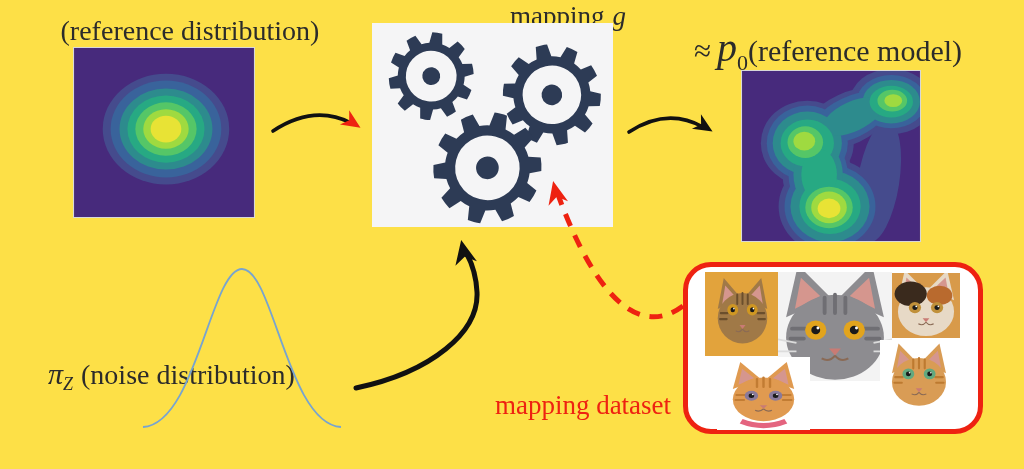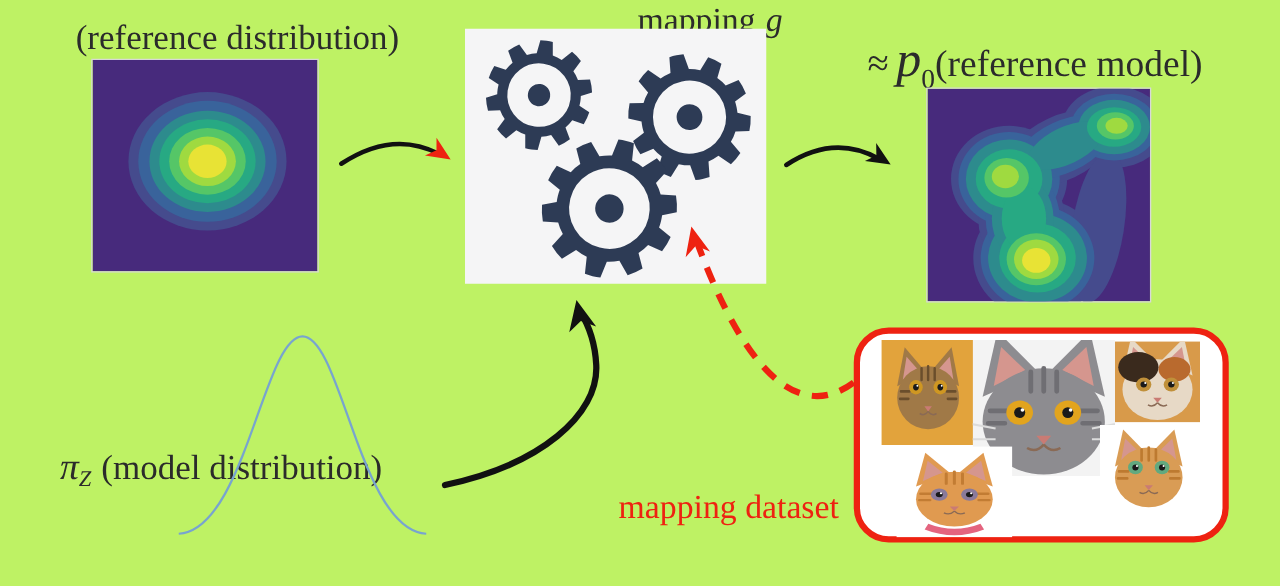--- a/index.html
+++ b/index.html
@@ -1,16 +1,16 @@
 <!DOCTYPE html>
 <html><head>
 <meta charset="utf-8">
 <style>
   html,body{margin:0;padding:0;background:#ffffff;}
-  .stage{position:relative;width:1024px;height:469px;background:#bef264;overflow:hidden;
+  .stage{position:relative;width:1024px;height:469px;background:#fde047;overflow:hidden;
          font-family:"Liberation Serif",serif;color:#222;}
   .abs{position:absolute;}
   .label{white-space:nowrap;color:#2b2b2b;}
   .ref-label{left:40px;top:15px;width:300px;text-align:center;font-size:28px;}
   .map-label{left:468px;top:1px;width:200px;text-align:center;font-size:27px;}
   .gen-label{left:694px;top:24px;font-size:30px;}
   .gen-label .approx{font-size:31px;margin-right:6px;}
   .gen-label .pvar{font-style:italic;font-size:40px;}
   .gen-label .sub0{font-size:22px;vertical-align:-9px;}
   .noise-label{left:48px;top:357px;font-size:28px;}
@@ -37,21 +37,21 @@
 <body>
 
 <div class="stage">
 
   <div class="abs label ref-label">(reference distribution)</div>
 
   <div class="abs label map-label"><span>mapping</span><span class="ivar">g</span></div>
 
   <div class="abs label gen-label"><span class="approx">≈</span><span class="pvar">p</span><span class="sub0">0</span><span>(reference model)</span></div>
 
-  <div class="abs label noise-label"><span class="pivar">π</span><span class="subz">Z</span><span class="rest">(model distribution)</span></div>
+  <div class="abs label noise-label"><span class="pivar">π</span><span class="subz">Z</span><span class="rest">(noise distribution)</span></div>
 
   <div class="abs label train-label" style="color:#ee2211;">mapping dataset</div>
 
   <div class="abs panel left-panel">
     <svg viewBox="0 0 182 171" width="180" height="169">
       <rect width="182" height="171" fill="#472a7c"></rect>
       <ellipse cx="93" cy="82" rx="64" ry="56" fill="#454b8d"></ellipse>
       <ellipse cx="93" cy="82" rx="56" ry="49" fill="#39639b"></ellipse>
       <ellipse cx="93" cy="82" rx="47" ry="41" fill="#2d8b8d"></ellipse>
       <ellipse cx="93" cy="82" rx="39" ry="34" fill="#27a983"></ellipse>

